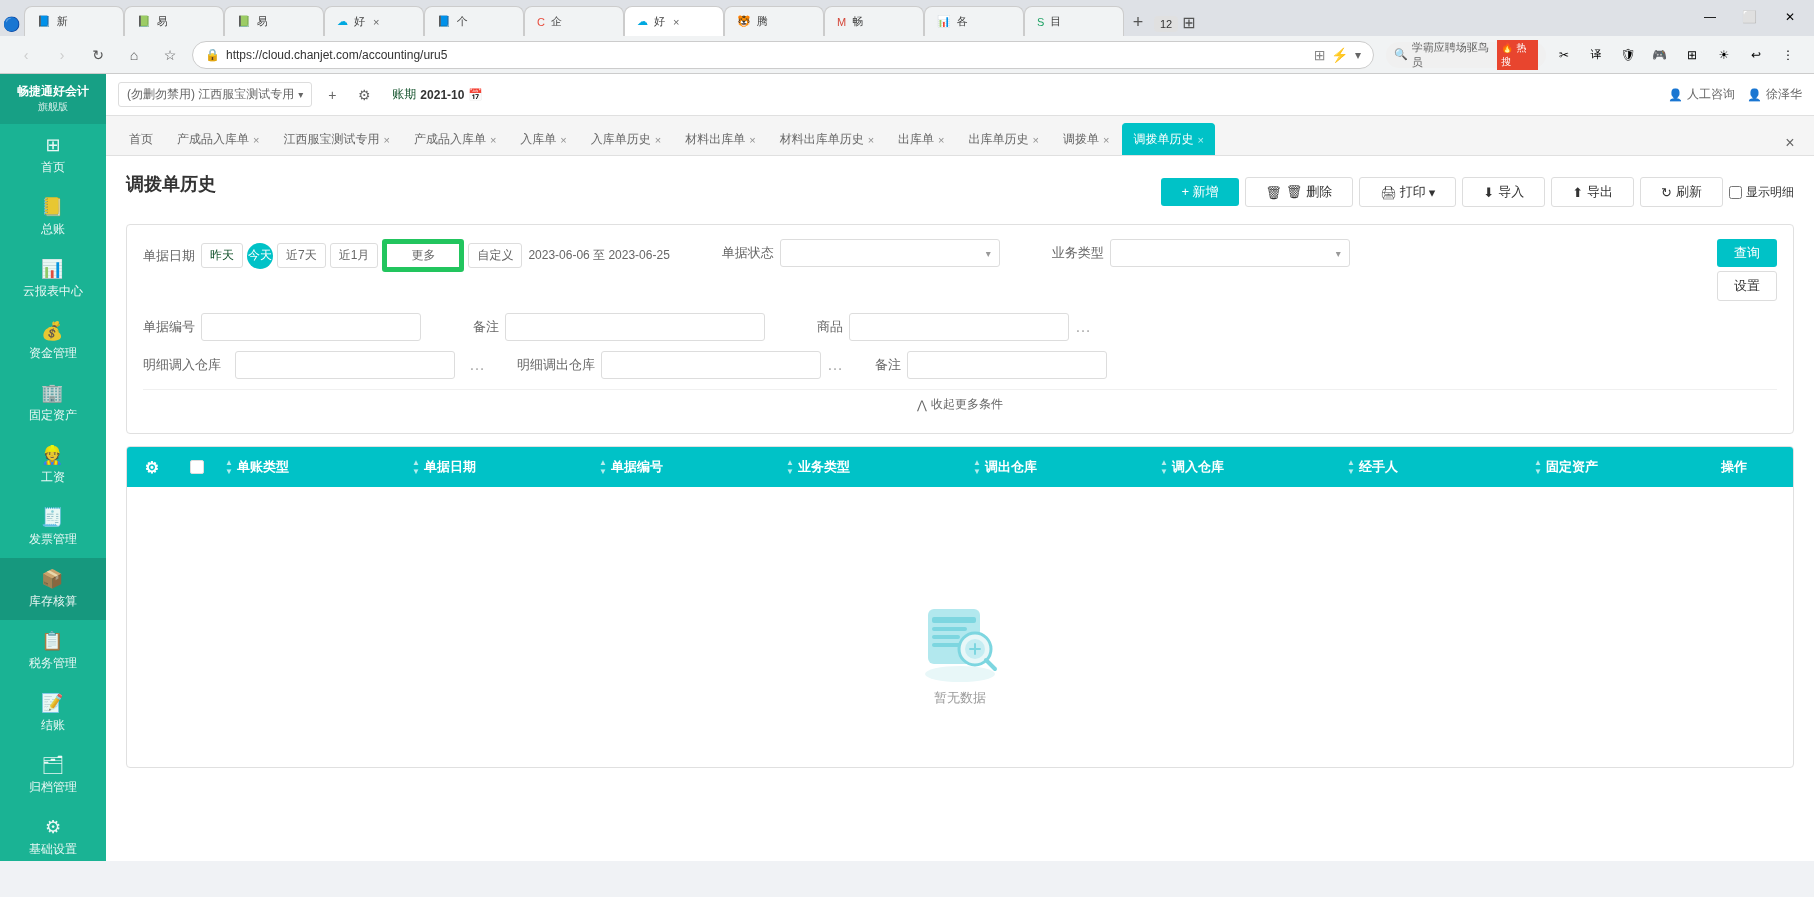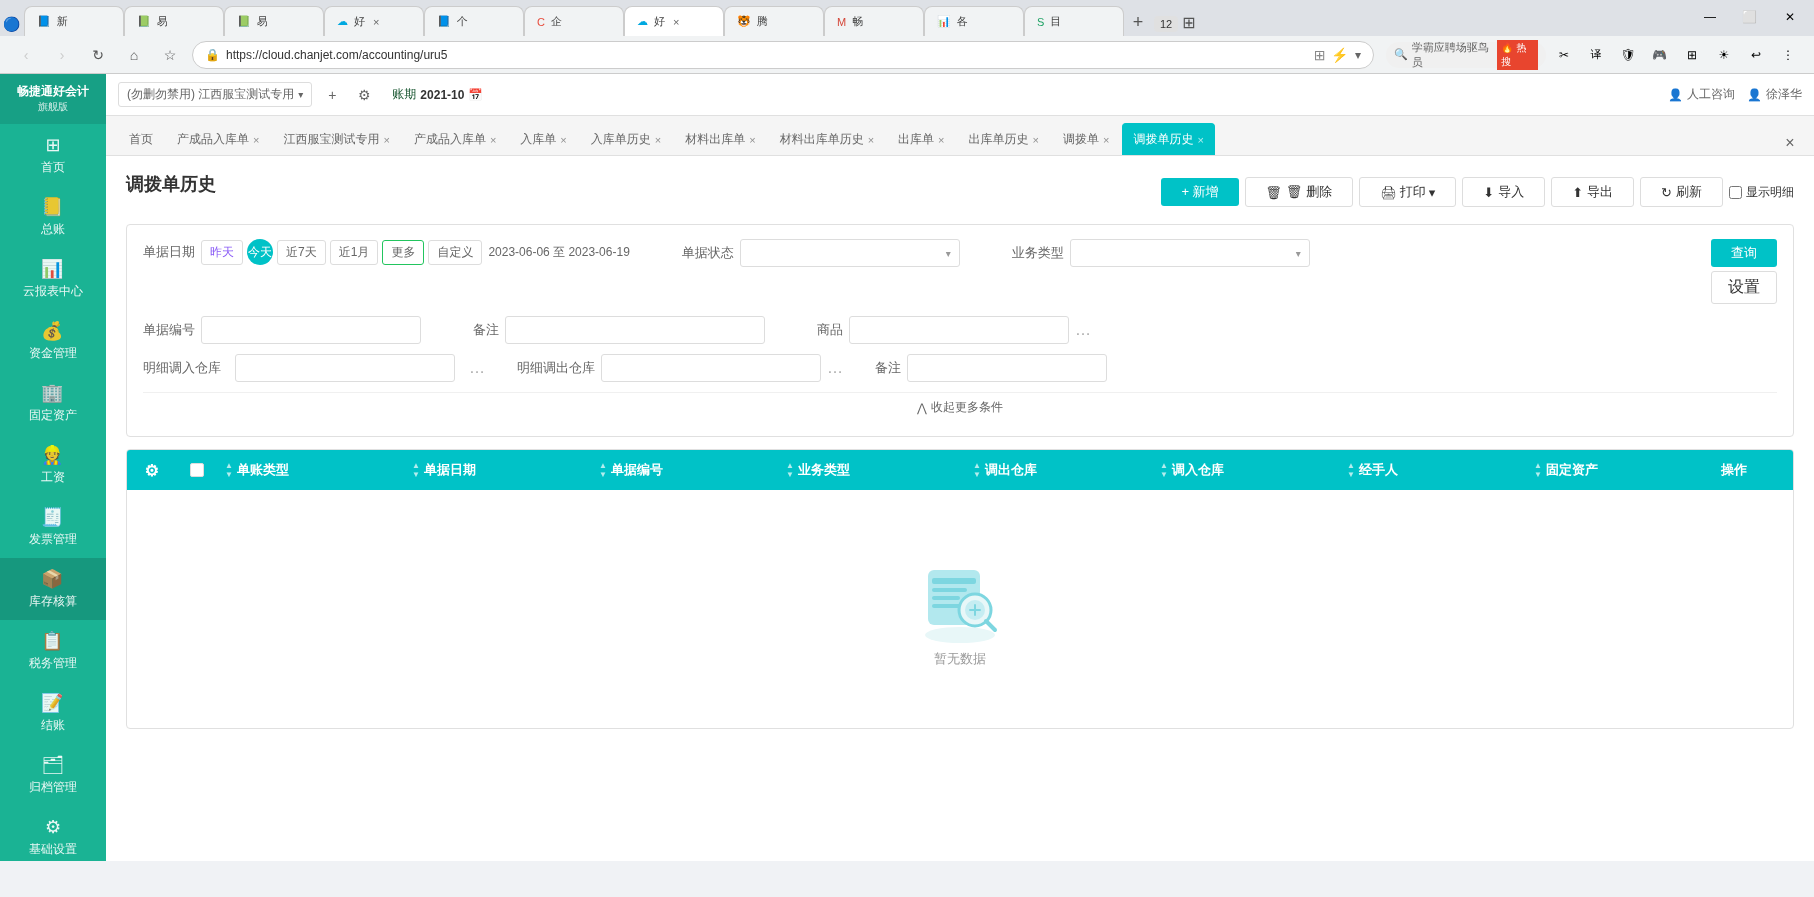--- a/index.html
+++ b/index.html
@@ -76,32 +76,32 @@
     
     .table-section { border: 1px solid #e0e0e0; border-radius: 4px; overflow: hidden; }
     .table-header { background: #00c2c7; display: flex; align-items: center; height: 40px; }
     .th-cell { flex: 1; padding: 0 8px; color: #fff; font-size: 13px; font-weight: bold; display: flex; align-items: center; gap: 4px; white-space: nowrap; }
     .th-cell.fixed-small { flex: 0 0 50px; justify-content: center; }
     .th-cell.fixed-check { flex: 0 0 40px; justify-content: center; }
     .th-cell.fixed-ops { flex: 0 0 80px; text-align: right; }
     .th-sort { display: flex; flex-direction: column; gap: 1px; }
     .sort-arrow { font-size: 8px; line-height: 1; color: rgba(255,255,255,0.7); }
     .table-body { min-height: 200px; }
-    .empty-state { display: flex; flex-direction: column; align-items: center; justify-content: center; padding: 60px 20px; }
+    .empty-state { display: flex; flex-direction: column; align-items: center; justify-content: center; padding: 60px 20px; margin-top: 42px; }
     .empty-text { color: #999; font-size: 13px; }
 
     
     .checkbox { width: 14px; height: 14px; border: 1px solid #ddd; border-radius: 2px; cursor: pointer; background: #fff; }
 
     
     .th-gear { color: #fff; font-size: 16px; cursor: pointer; }
 
     
     .query-btn { background: #00c2c7; color: #fff; border: none; padding: 5px 16px; border-radius: 3px; cursor: pointer; font-size: 13px; }
-    .setting-btn { background: #fff; color: #333; border: 1px solid #ddd; padding: 5px 16px; border-radius: 3px; cursor: pointer; font-size: 16px; }
+    .setting-btn { background: #fff; color: #333; border: 1px solid #ddd; padding: 5px 16px; border-radius: 3px; cursor: pointer; font-size: 13px; }
 
     .filter-actions { display: flex; flex-direction: column; gap: 4px; margin-left: auto; }
   </style>
 </head>
 <body>
 
 <div class="browser-tabs" style="background:#dee1e6; height:36px; display:flex; align-items:flex-end; padding:0 4px; overflow:hidden;">
   <div style="width:16px;height:16px;display:flex;align-items:center;justify-content:center;margin-right:4px;margin-bottom:4px;">
     <span style="font-size:14px;color:#333;">🔵</span>
   </div>
@@ -365,28 +365,28 @@
         </div>
       </div>
 
       <div class="filter-section">
 
         <div class="filter-row" style="display:flex;align-items:flex-start;gap:12px;margin-bottom:12px;">
 
           <div style="display:flex;align-items:center;gap:6px;flex-wrap:wrap;">
             <span class="filter-label">单据日期</span>
             <div style="display:flex;align-items:center;gap:4px;">
-              <button class="date-btn" style="padding:3px 8px;font-size:12px;border:1px solid #ddd;border-radius:3px;background:#fff;color:#8b5cf6;cursor:pointer;">昨天</button>
+              <button class="date-btn" style="padding:3px 8px;font-size:12px;border:1px solid #ddd;border-radius:3px;background:#fff;color:#14532d;cursor:pointer;">昨天</button>
               <button class="date-btn" style="padding:0;width:26px;height:26px;font-size:12px;border:none;border-radius:50%;background:#00c2c7;color:#fff;cursor:pointer;display:flex;align-items:center;justify-content:center;">今天</button>
               <button class="date-btn" style="padding:3px 8px;font-size:12px;border:1px solid #ddd;border-radius:3px;background:#fff;color:#666;cursor:pointer;">近7天</button>
               <button class="date-btn" style="padding:3px 8px;font-size:12px;border:1px solid #ddd;border-radius:3px;background:#fff;color:#666;cursor:pointer;">近1月</button>
-              <button class="date-btn" style="padding:3px 8px;font-size:12px;border:1px solid #22c55e;border-radius:3px;background:#fff;color:#666;cursor:pointer;">更多</button>
+              <button class="date-btn" style="padding:3px 24px;font-size:12px;border:5px solid #22c55e;border-radius:3px;background:#fff;color:#666;cursor:pointer;">更多</button>
               <button class="date-btn" style="padding:3px 8px;font-size:12px;border:1px solid #ddd;border-radius:3px;background:#fff;color:#666;cursor:pointer;">自定义</button>
             </div>
-            <span class="date-range-text">2023-06-06 至 2023-06-19</span>
+            <span class="date-range-text">2023-06-06 至 2023-06-25</span>
           </div>
 
           <div style="display:flex;align-items:center;gap:6px;margin-left:40px;">
             <span class="filter-label">单据状态</span>
             <div class="filter-select" style="min-width:220px;">
               <span></span>
               <span class="arrow">▾</span>
             </div>
           </div>
 

